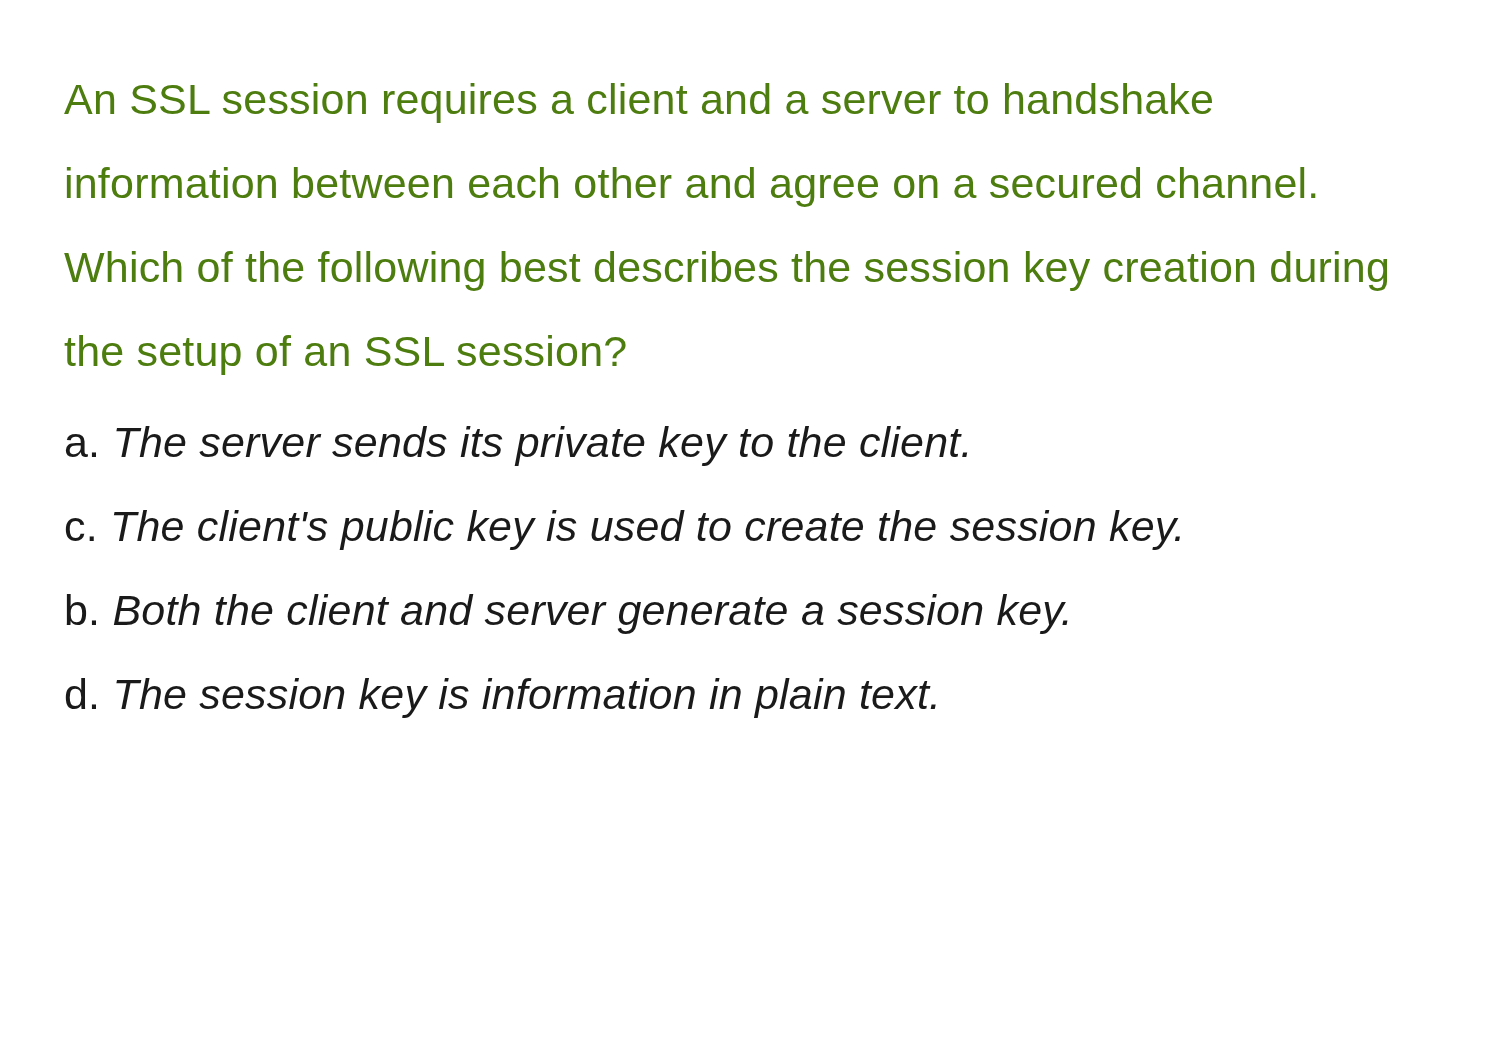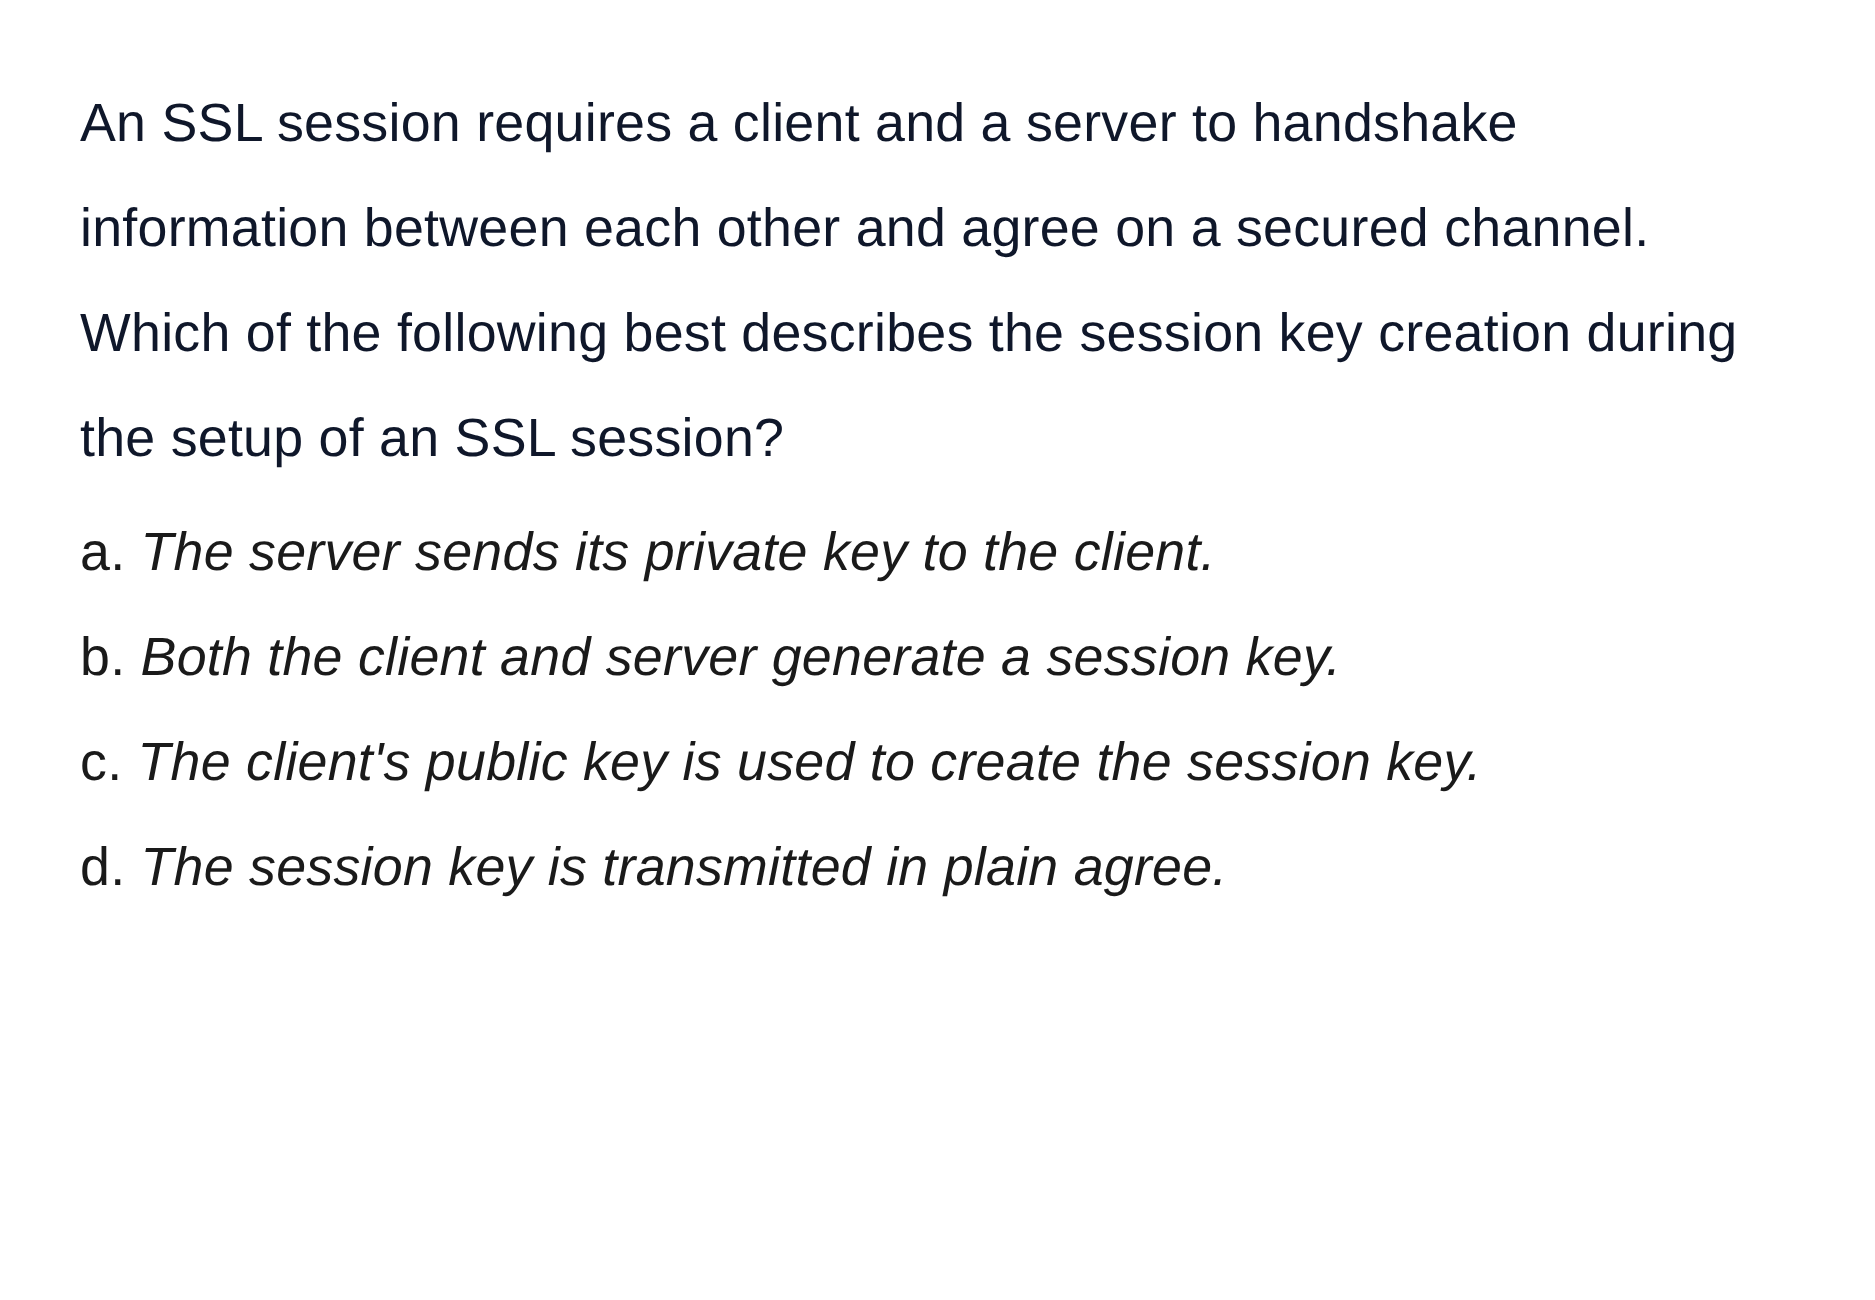--- a/index.html
+++ b/index.html
@@ -16,21 +16,21 @@
     box-sizing: border-box;
     padding: 58px 64px 0 64px;
     width: 100%;
   }
   .question-text {
     font-size: 43px;
     line-height: 1.95;
     font-weight: 400;
     letter-spacing: 0.2px;
     margin: 0 0 8px 0;
-    color: #0f172a;
+    color: #4d7c0f;
     max-width: 1380px;
   }
   .options {
     margin-top: 0;
   }
   .option {
     font-size: 43px;
     line-height: 1.95;
     font-weight: 400;
     letter-spacing: 0.2px;
@@ -53,29 +53,29 @@
   <p class="question-text">An SSL session requires a client and a server to handshake information between each other and agree on a secured channel. Which of the following best describes the session key creation during the setup of an SSL session?</p>
 
   <div class="options">
 
     <div class="option">
       <span class="prefix">a.</span>
       <span class="text">The server sends its private key to the client.</span>
     </div>
 
     <div class="option">
+      <span class="prefix">c.</span>
+      <span class="text">The client's public key is used to create the session key.</span>
+    </div>
+
+    <div class="option">
       <span class="prefix">b.</span>
       <span class="text">Both the client and server generate a session key.</span>
     </div>
 
     <div class="option">
-      <span class="prefix">c.</span>
-      <span class="text">The client's public key is used to create the session key.</span>
-    </div>
-
-    <div class="option">
       <span class="prefix">d.</span>
-      <span class="text">The session key is transmitted in plain agree.</span>
+      <span class="text">The session key is information in plain text.</span>
     </div>
 
   </div>
 
 </div>
 
 </body></html>

